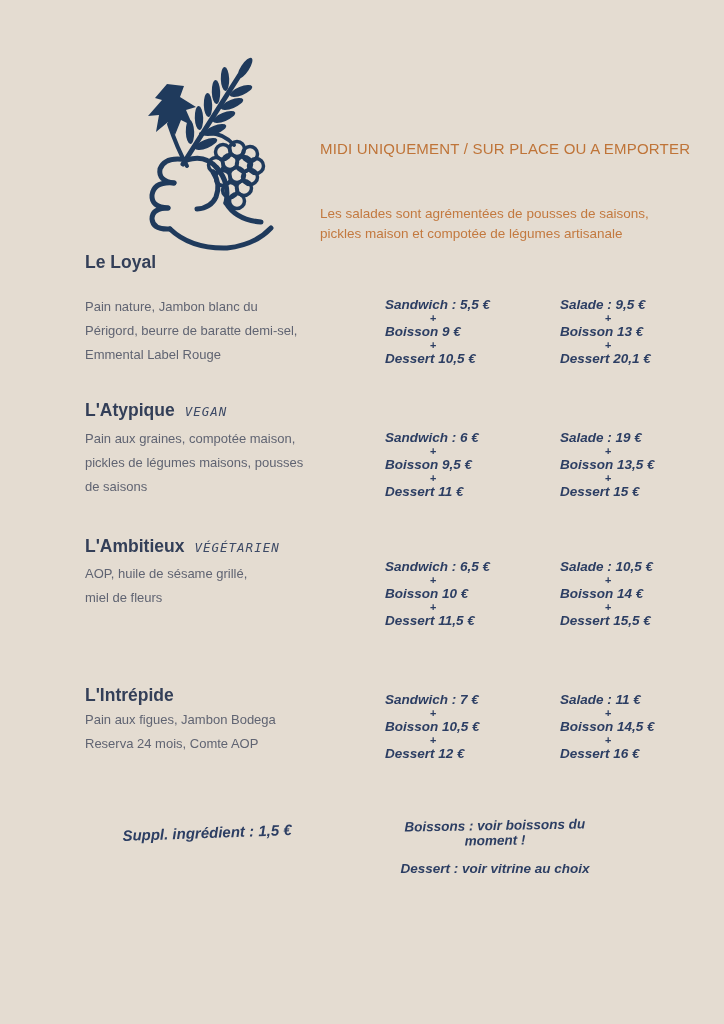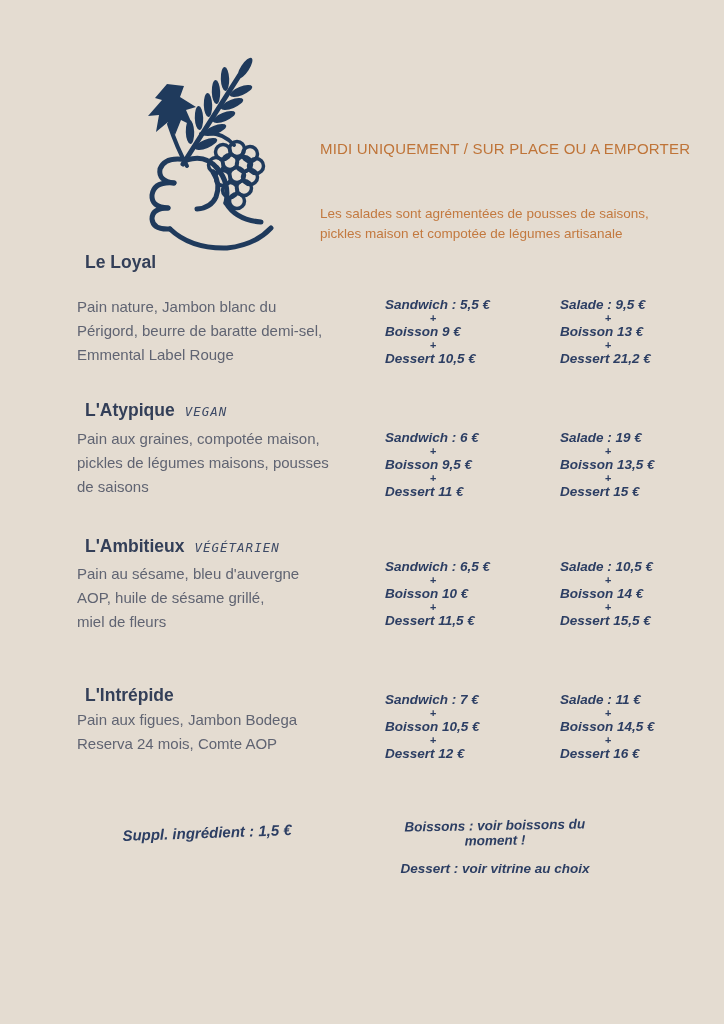--- a/index.html
+++ b/index.html
@@ -12,21 +12,21 @@
   .title{left:320px;top:84px;font-size:23px;font-weight:700;letter-spacing:.4px;color:#bd7034;}
   .subtitle{left:320px;top:140px;font-size:15px;letter-spacing:.2px;color:#bf7438;}
   .note{left:320px;width:335px;font-size:13.5px;line-height:20px;color:#c3793f;}
   .note1{top:164px;}
   .note2{top:204px;}
 
   
   .iname{left:85px;font-size:17.5px;font-weight:700;color:#333f58;white-space:nowrap;}
   .itag{margin-left:10px;font-family:"DejaVu Sans Mono", monospace;font-style:italic;
         font-size:12.5px;font-weight:400;letter-spacing:1px;color:#3d4a66;}
-  .idesc{left:77px;width:308px;font-size:15px;line-height:24px;color:#606472;}
+  .idesc{left:85px;width:308px;font-size:13px;line-height:24px;color:#606472;}
   .idesc div{white-space:nowrap;}
 
   .pcol{width:96px;color:#2c3e63;font-style:italic;font-weight:700;}
   .pcol .p{font-size:13.5px;line-height:14px;white-space:nowrap;}
   .pcol .plus{font-size:11px;line-height:13px;text-align:center;}
   .colA{left:385px;}
   .colB{left:560px;}
 
   
   .n0{top:252px;} .d0{top:295px;} .p0{top:298px;}
@@ -114,21 +114,21 @@
     <div class="plus">+</div>
     <div class="p">Boisson 9 €</div>
     <div class="plus">+</div>
     <div class="p">Dessert 10,5 €</div>
   </div>
   <div class="abs pcol colB p0">
     <div class="p">Salade : 9,5 €</div>
     <div class="plus">+</div>
     <div class="p">Boisson 13 €</div>
     <div class="plus">+</div>
-    <div class="p">Dessert 21,2 €</div>
+    <div class="p">Dessert 20,1 €</div>
   </div>
 
   <div class="abs iname n1">
     <span>L'Atypique</span><span class="itag">VEGAN</span>
   </div>
   <div class="abs idesc d1">
     <div>Pain aux graines, compotée maison,</div>
     <div>pickles de légumes maisons, pousses</div>
     <div>de saisons</div>
   </div>
@@ -144,21 +144,20 @@
     <div class="plus">+</div>
     <div class="p">Boisson 13,5 €</div>
     <div class="plus">+</div>
     <div class="p">Dessert 15 €</div>
   </div>
 
   <div class="abs iname n2">
     <span>L'Ambitieux</span><span class="itag">VÉGÉTARIEN</span>
   </div>
   <div class="abs idesc d2">
-    <div>Pain au sésame, bleu d'auvergne</div>
     <div>AOP, huile de sésame grillé,</div>
     <div>miel de fleurs</div>
   </div>
   <div class="abs pcol colA p2">
     <div class="p">Sandwich : 6,5 €</div>
     <div class="plus">+</div>
     <div class="p">Boisson 10 €</div>
     <div class="plus">+</div>
     <div class="p">Dessert 11,5 €</div>
   </div>

